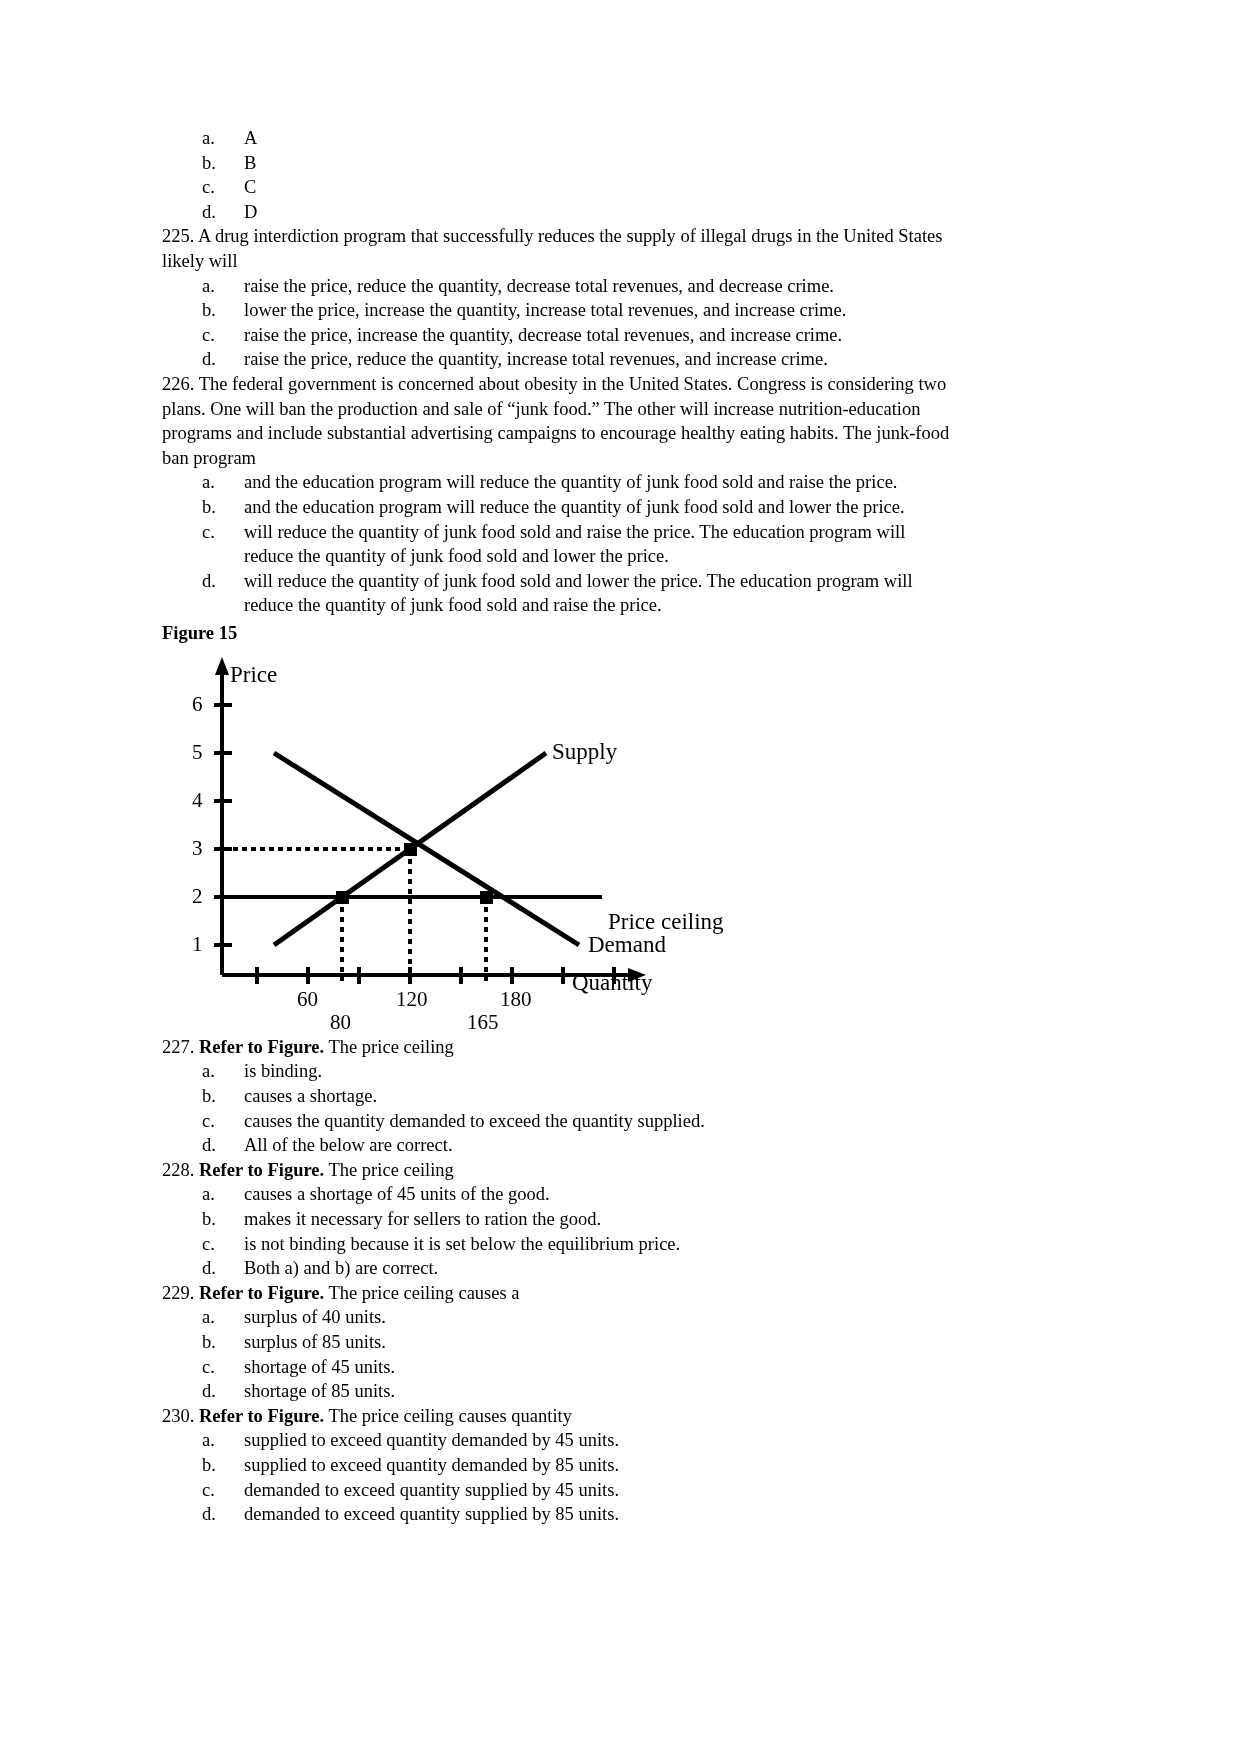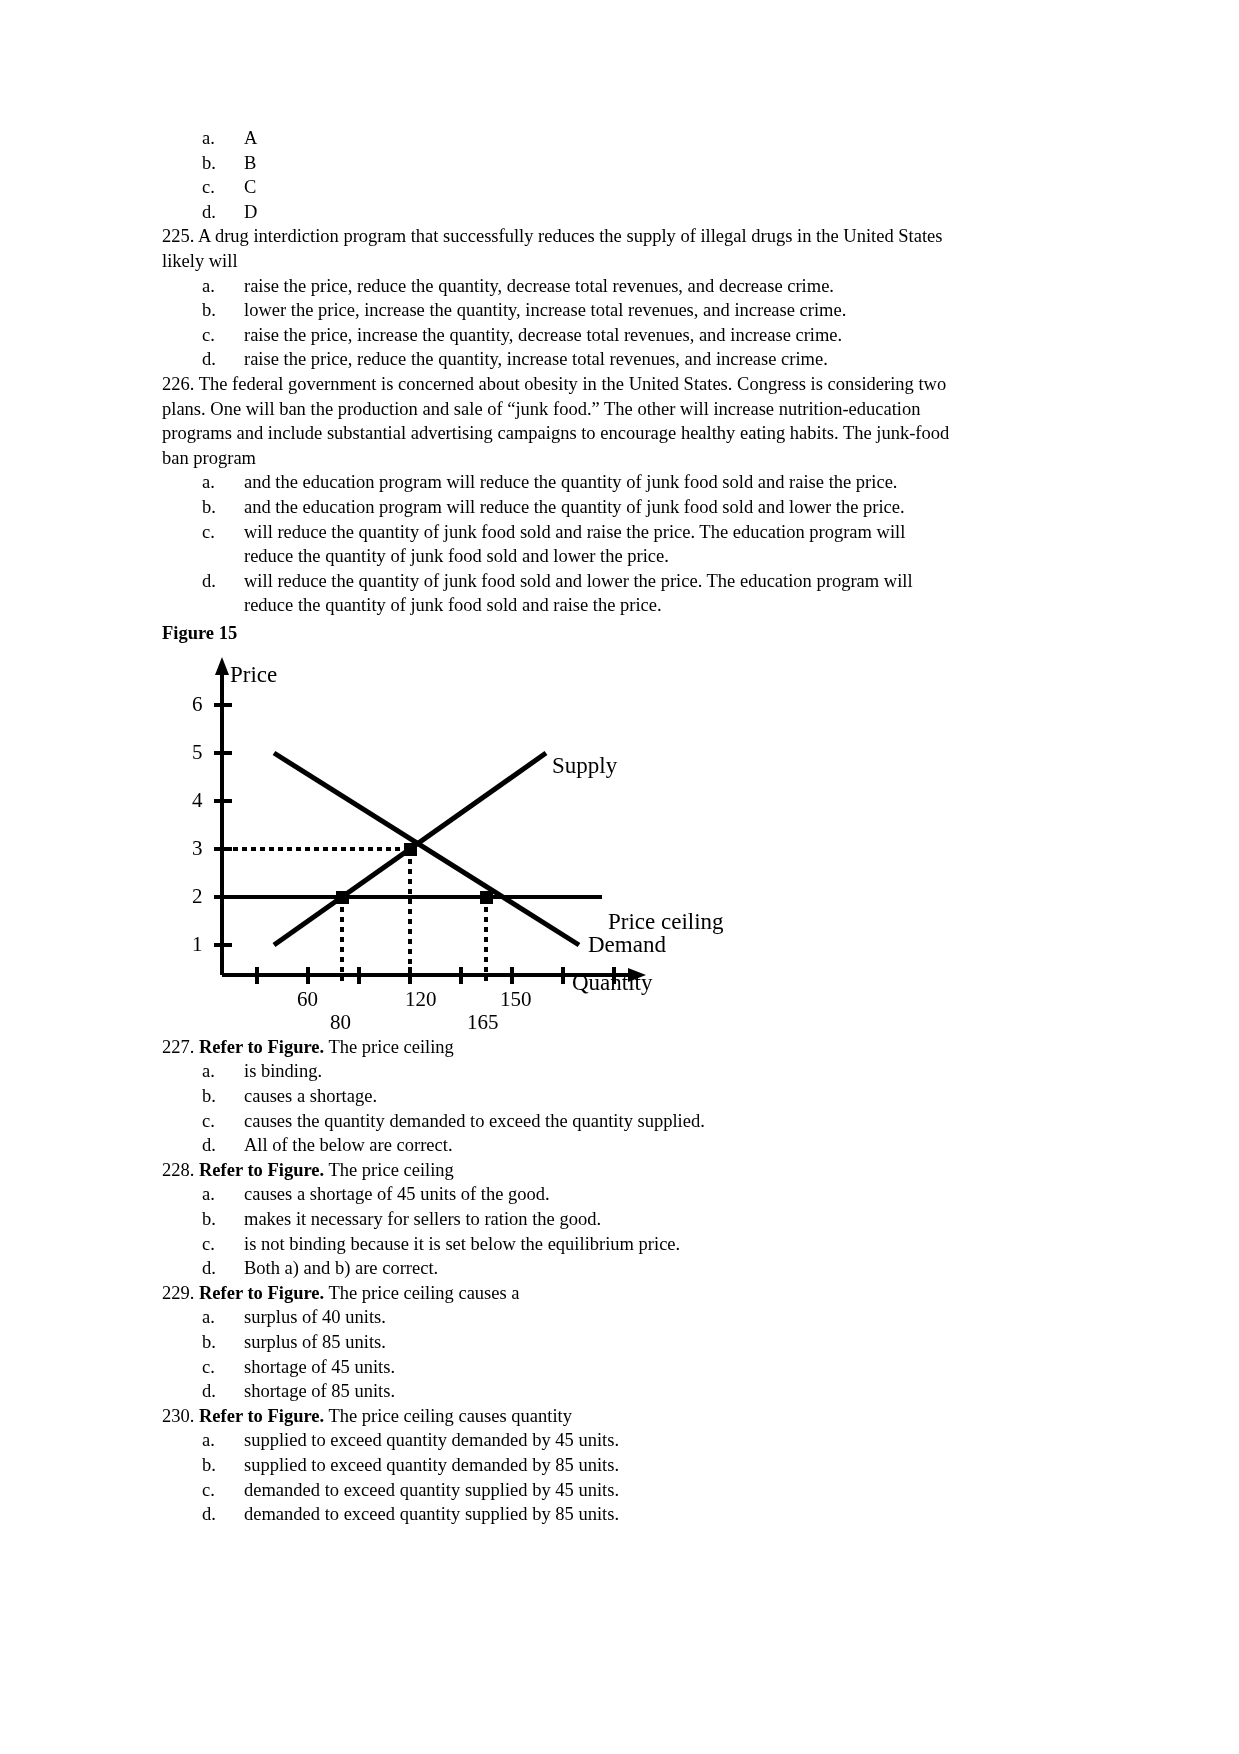--- a/index.html
+++ b/index.html
@@ -217,29 +217,29 @@
         <span class="axis-name" style="left:68px; top:18px;">Price</span>
 
         <span class="tick-label" style="left:30px; top:49px;">6</span>
         <span class="tick-label" style="left:30px; top:97px;">5</span>
         <span class="tick-label" style="left:30px; top:145px;">4</span>
         <span class="tick-label" style="left:30px; top:193px;">3</span>
         <span class="tick-label" style="left:30px; top:241px;">2</span>
         <span class="tick-label" style="left:30px; top:289px;">1</span>
 
         <span class="tick-label" style="left:135px; top:344px;">60</span>
-        <span class="tick-label" style="left:234px; top:344px;margin-left:9px;">120</span>
-        <span class="tick-label" style="left:338px; top:344px;">150</span>
+        <span class="tick-label" style="left:234px; top:344px;">120</span>
+        <span class="tick-label" style="left:338px; top:344px;">180</span>
 
         <span class="tick-label" style="left:168px; top:367px;">80</span>
         <span class="tick-label" style="left:305px; top:367px;">165</span>
 
         <span class="axis-name" style="left:402px; top:326px;margin-left:8px;">Quantity</span>
 
-        <span class="series-name" style="left:390px; top:109px;">Supply</span>
+        <span class="series-name" style="left:390px; top:95px;">Supply</span>
         <span class="series-name" style="left:446px; top:239px;margin-top:26px;">Price ceiling</span>
         <span class="series-name" style="left:426px; top:288px;">Demand</span>
       </div>
     </div>
 
     <div>
       <div class="qnum-block">
         <span>227.</span>
         <span class="bold">Refer to Figure.</span>
         <span>The price ceiling</span>

